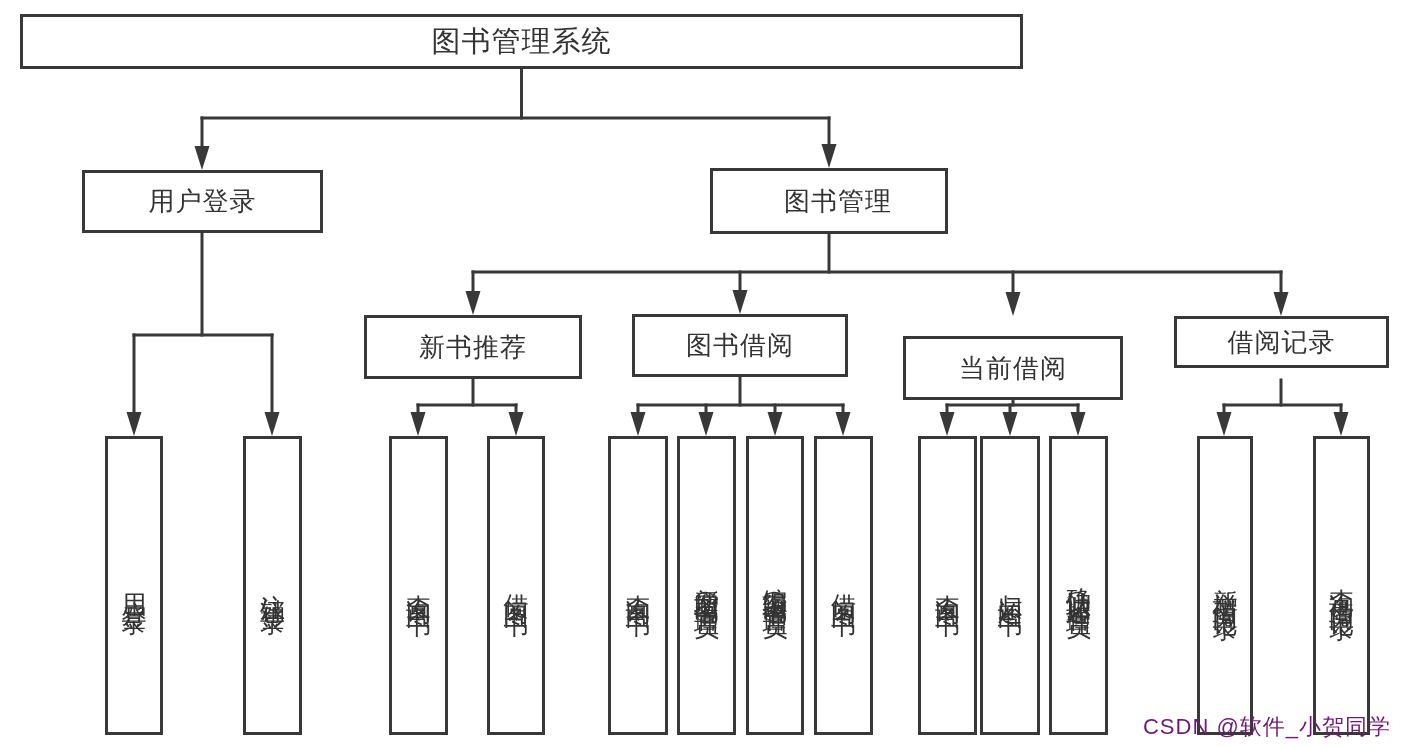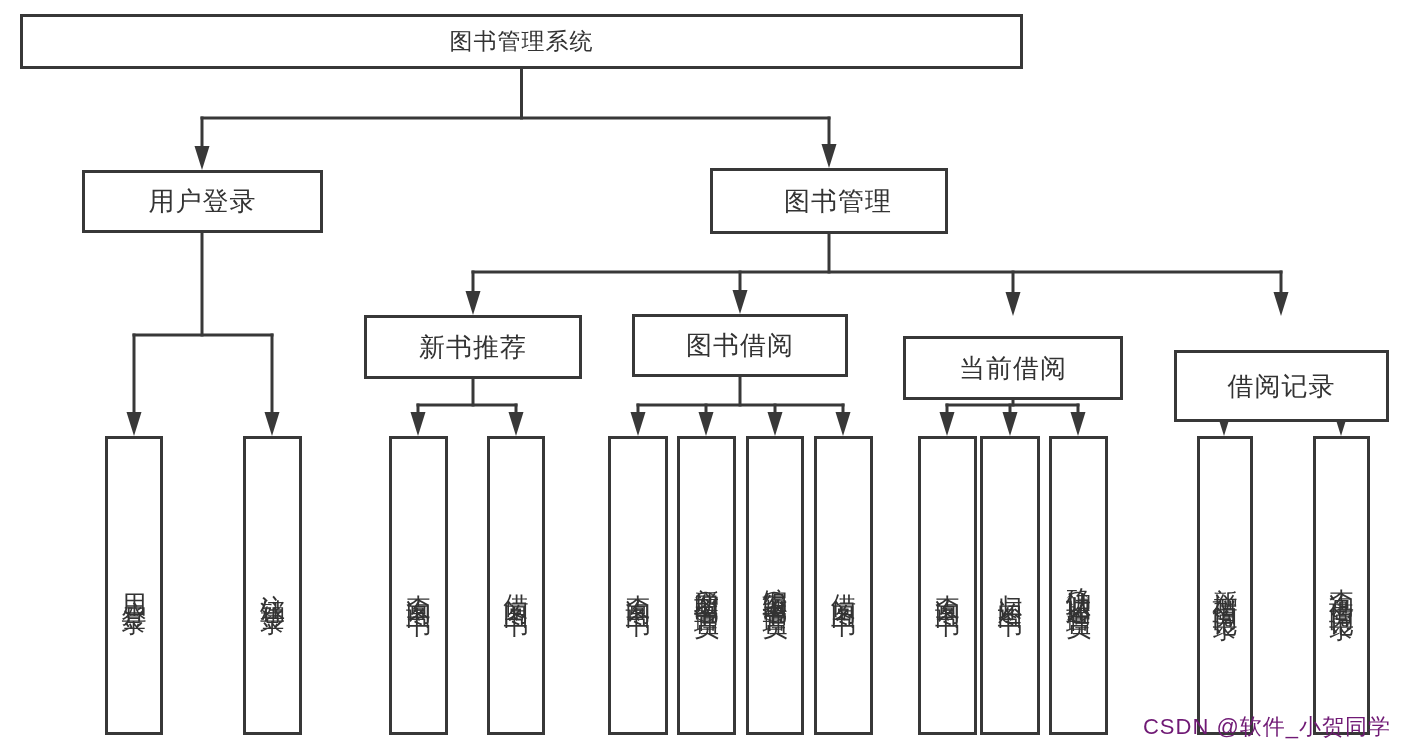--- a/index.html
+++ b/index.html
@@ -134,41 +134,41 @@
       <polygon points="767.5,412 782.5,412 775,436"></polygon>
       <polygon points="835.5,412 850.5,412 843,436"></polygon>
       <polygon points="939.5,412 954.5,412 947,436"></polygon>
       <polygon points="1002.5,412 1017.5,412 1010,436"></polygon>
       <polygon points="1070.5,412 1085.5,412 1078,436"></polygon>
       <polygon points="1216.5,412 1231.5,412 1224,436"></polygon>
       <polygon points="1333.5,412 1348.5,412 1341,436"></polygon>
     </g>
   </svg>
 
-  <div class="hbox" style="left:20px; top:14px; width:1003px; height:55px; font-size:23px;">
+  <div class="hbox" style="left:20px; top:14px; width:1003px; height:55px; font-size:29px;">
     <span>图书管理系统</span>
   </div>
 
   <div class="hbox" style="left:82px; top:170px; width:241px; height:63px;">
     <span>用户登录</span>
   </div>
   <div class="hbox" style="left:710px; top:168px; width:238px; height:66px;padding-left:18px;">
     <span>图书管理</span>
   </div>
 
   <div class="hbox" style="left:632px; top:314px; width:216px; height:63px;">
     <span>图书借阅</span>
   </div>
   <div class="hbox" style="left:364px; top:315px; width:218px; height:64px;">
     <span>新书推荐</span>
   </div>
   <div class="hbox" style="left:903px; top:316px; width:220px; height:64px;margin-top:20px;">
     <span>当前借阅</span>
   </div>
-  <div class="hbox" style="left:1174px; top:316px; width:215px; height:72px;margin-top:34px;">
+  <div class="hbox" style="left:1174px; top:316px; width:215px; height:52px;">
     <span>借阅记录</span>
   </div>
 
   <div class="vbox" style="left:105px; width:58px;">
     <span class="vtext">用户登录</span>
   </div>
   <div class="vbox" style="left:243px; width:59px;">
     <span class="vtext">注销登录</span>
   </div>
 

